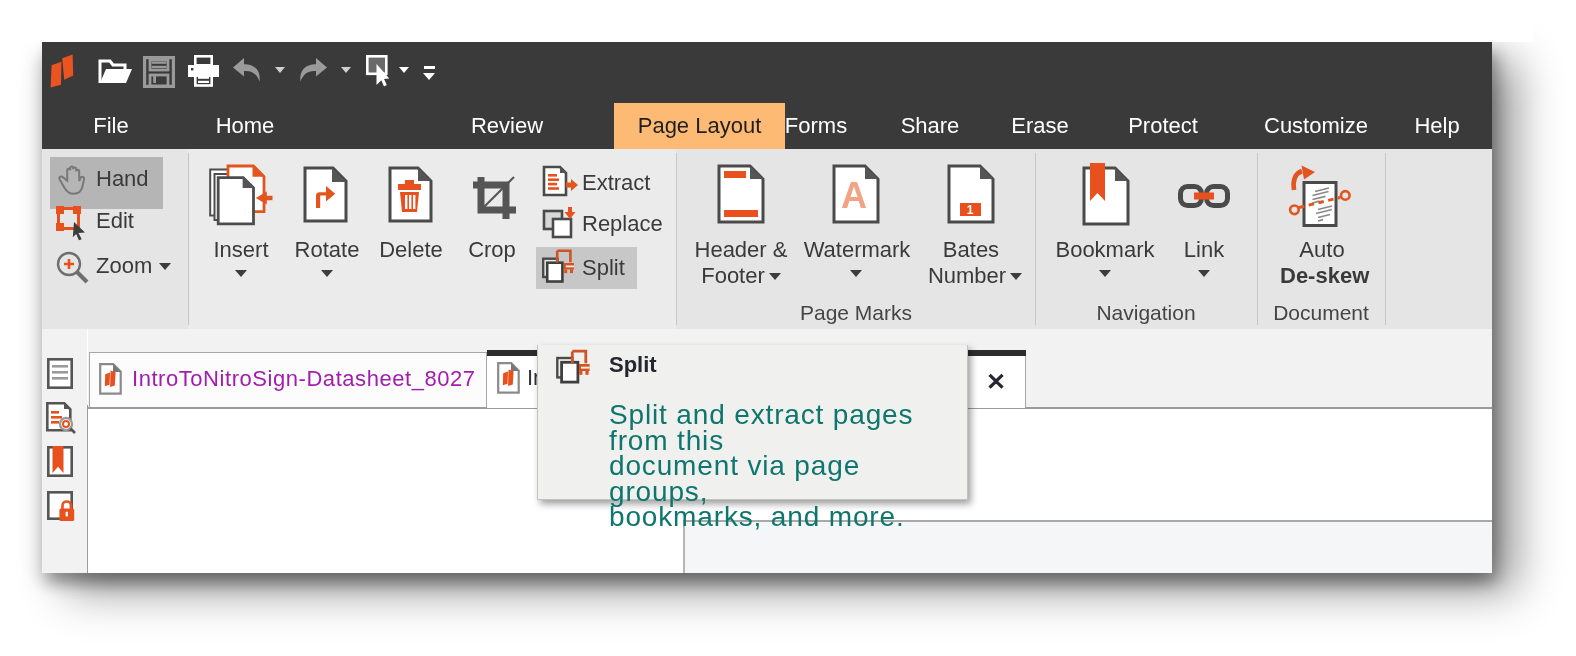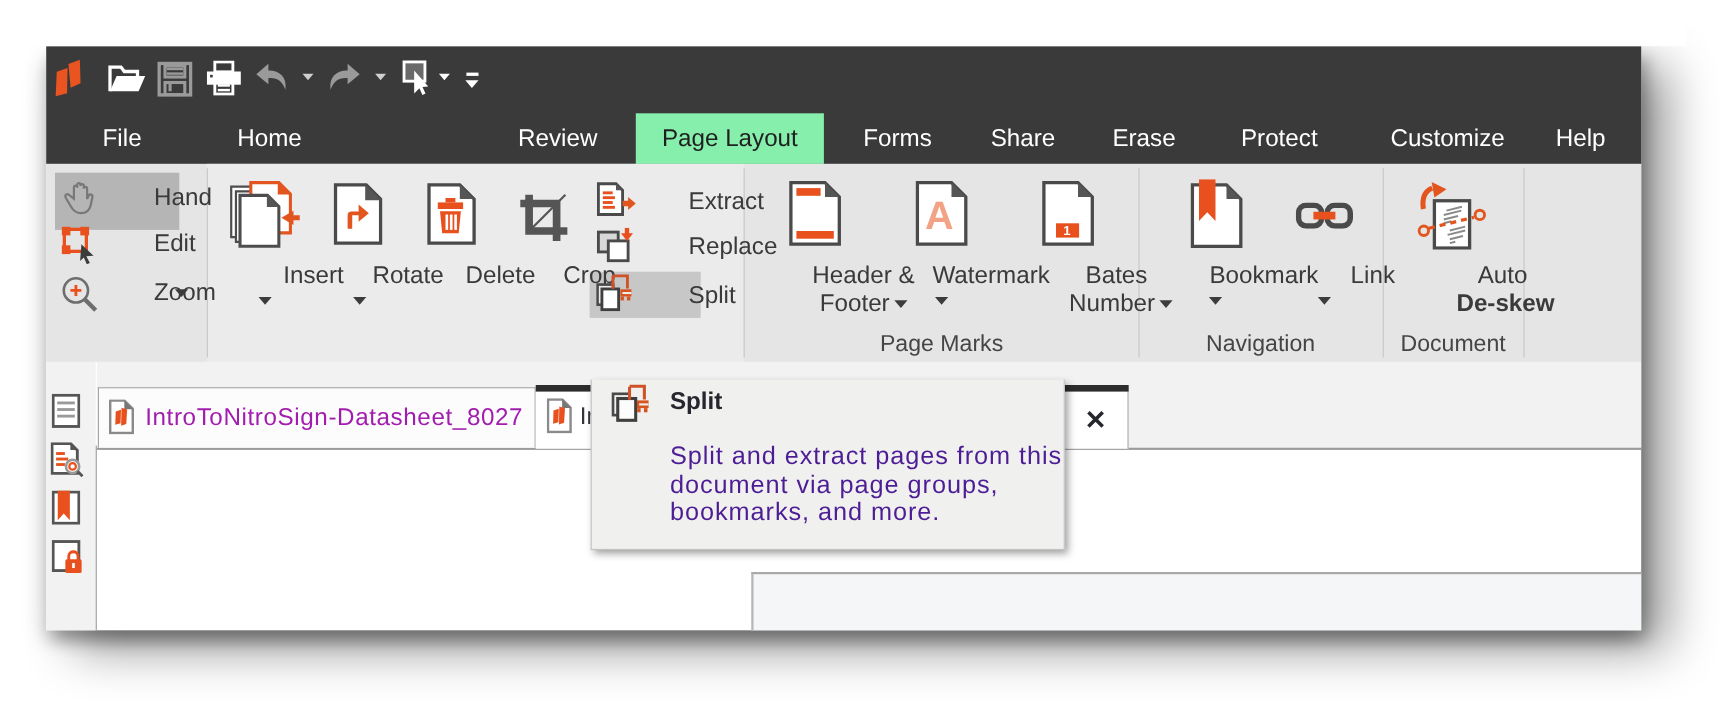--- a/index.html
+++ b/index.html
@@ -2,42 +2,42 @@
 <html><head>
 <meta charset="utf-8">
 <style>
 * { margin:0; padding:0; box-sizing:border-box; }
 html,body { width:1576px; height:656px; background:#ffffff; font-family:"Liberation Sans", sans-serif; overflow:hidden; }
 .abs { position:absolute; }
 #win { position:absolute; left:42px; top:42px; width:1450px; height:531px; background:#ffffff;
   box-shadow: 24px 18px 42px rgba(0,0,0,0.42), 6px 10px 14px rgba(0,0,0,0.28), -6px 12px 16px -2px rgba(0,0,0,0.14); }
 #titlebar { position:absolute; left:0; top:0; width:1450px; height:107px; background:#3a3a3a; }
 .menu { position:absolute; top:61px; height:46px; color:#ffffff; font-size:22px; line-height:46px; text-align:center; }
-.menu.sel { background:#86efac; color:#1f1f1f; }
+.menu.sel { background:#fdba74; color:#1f1f1f;margin-left:36px; }
 #ribbon { position:absolute; left:0; top:107px; width:1450px; height:180px; background:#e5e5e5; }
 #pagesgrp { position:absolute; left:146px; top:107px; width:488px; height:180px; background:#ebebeb; }
 .vsep { position:absolute; width:1px; background:#c6c6c6; top:111px; height:172px; }
 .grouplabel { position:absolute; top:259px; font-size:21px; color:#454545; text-align:center; white-space:nowrap; }
-.rlabel { position:absolute; font-size:22px; color:#3a3a3a; text-align:center; white-space:nowrap;margin-left:44px; }
+.rlabel { position:absolute; font-size:22px; color:#3a3a3a; text-align:center; white-space:nowrap; }
 .dropdn { position:absolute; width:0; height:0; border-left:6px solid transparent; border-right:6px solid transparent; border-top:7px solid #3c3c3c; }
 #handbox { position:absolute; left:8px; top:115px; width:113px; height:52px; background:#b5b5b5; }
 #splitbox { position:absolute; left:494px; top:205px; width:101px; height:42px; background:#c7c7c7; }
 #sidebar { position:absolute; left:0; top:287px; width:45px; height:244px; background:#f2f2f2; }
 #sidebarline { position:absolute; left:45px; top:363px; width:1px; height:168px; background:#9b9b9b; }
 #tabstrip { position:absolute; left:46px; top:287px; width:1404px; height:78px; background:#f2f2f2; }
 #tabline { position:absolute; left:46px; top:365px; width:1404px; height:2px; background:#9b9b9b; }
 #tab1 { position:absolute; left:47px; top:310px; width:398px; height:55px; background:#fcfcfc; border:1px solid #a6a6a6; border-bottom:none; }
 #tab1 .ttext { position:absolute; left:42px; top:13px; font-size:22px; color:#a21caf; white-space:nowrap; letter-spacing:0.55px; }
 #tab2 { position:absolute; left:445px; top:308px; width:539px; height:58px; background:#ffffff; border-right:1px solid #a6a6a6; }
 #tab2bar { position:absolute; left:0; top:0; width:539px; height:6px; background:#2d2d2d; }
 #tab2 .ttext { position:absolute; left:40px; top:15px; font-size:22px; color:#33333b; white-space:nowrap; width:52px; overflow:hidden; }
 #closex { position:absolute; left:499px; top:18px; font-size:24px; font-weight:bold; color:#26262e; }
 #tooltip { position:absolute; left:495px; top:303px; width:431px; height:155px; background:#f0f0ef; border:1px solid #c2c2c2; border-top:none; box-shadow: 3px 4px 7px rgba(0,0,0,0.38); }
 #tooltip .title { position:absolute; left:71px; top:7px; font-size:22px; font-weight:bold; color:#26262e; }
-#tooltip .body { position:absolute; left:71px; top:57px; font-size:23px; line-height:25.5px; color:#4c1d95; letter-spacing:0.85px; }
+#tooltip .body { position:absolute; left:71px; top:57px; font-size:28px; line-height:25.5px; color:#0f766e; letter-spacing:0.85px; }
 #panelbr { position:absolute; left:641px; top:478px; width:809px; height:53px; background:#f5f6f8; border-top:2px solid #a9a9a9; border-left:2px solid #b5b5b5; }
 .icn { position:absolute; }
 </style>
 </head>
 <body>
 <div id="topcover" style="position:absolute; left:0; top:0; width:1533px; height:42px; background:#ffffff; z-index:5;"></div>
 <div id="win">
   <div id="titlebar"></div>
 
   <svg class="icn" style="left:8px; top:10px;" width="28" height="36" viewBox="0 0 28 36">

